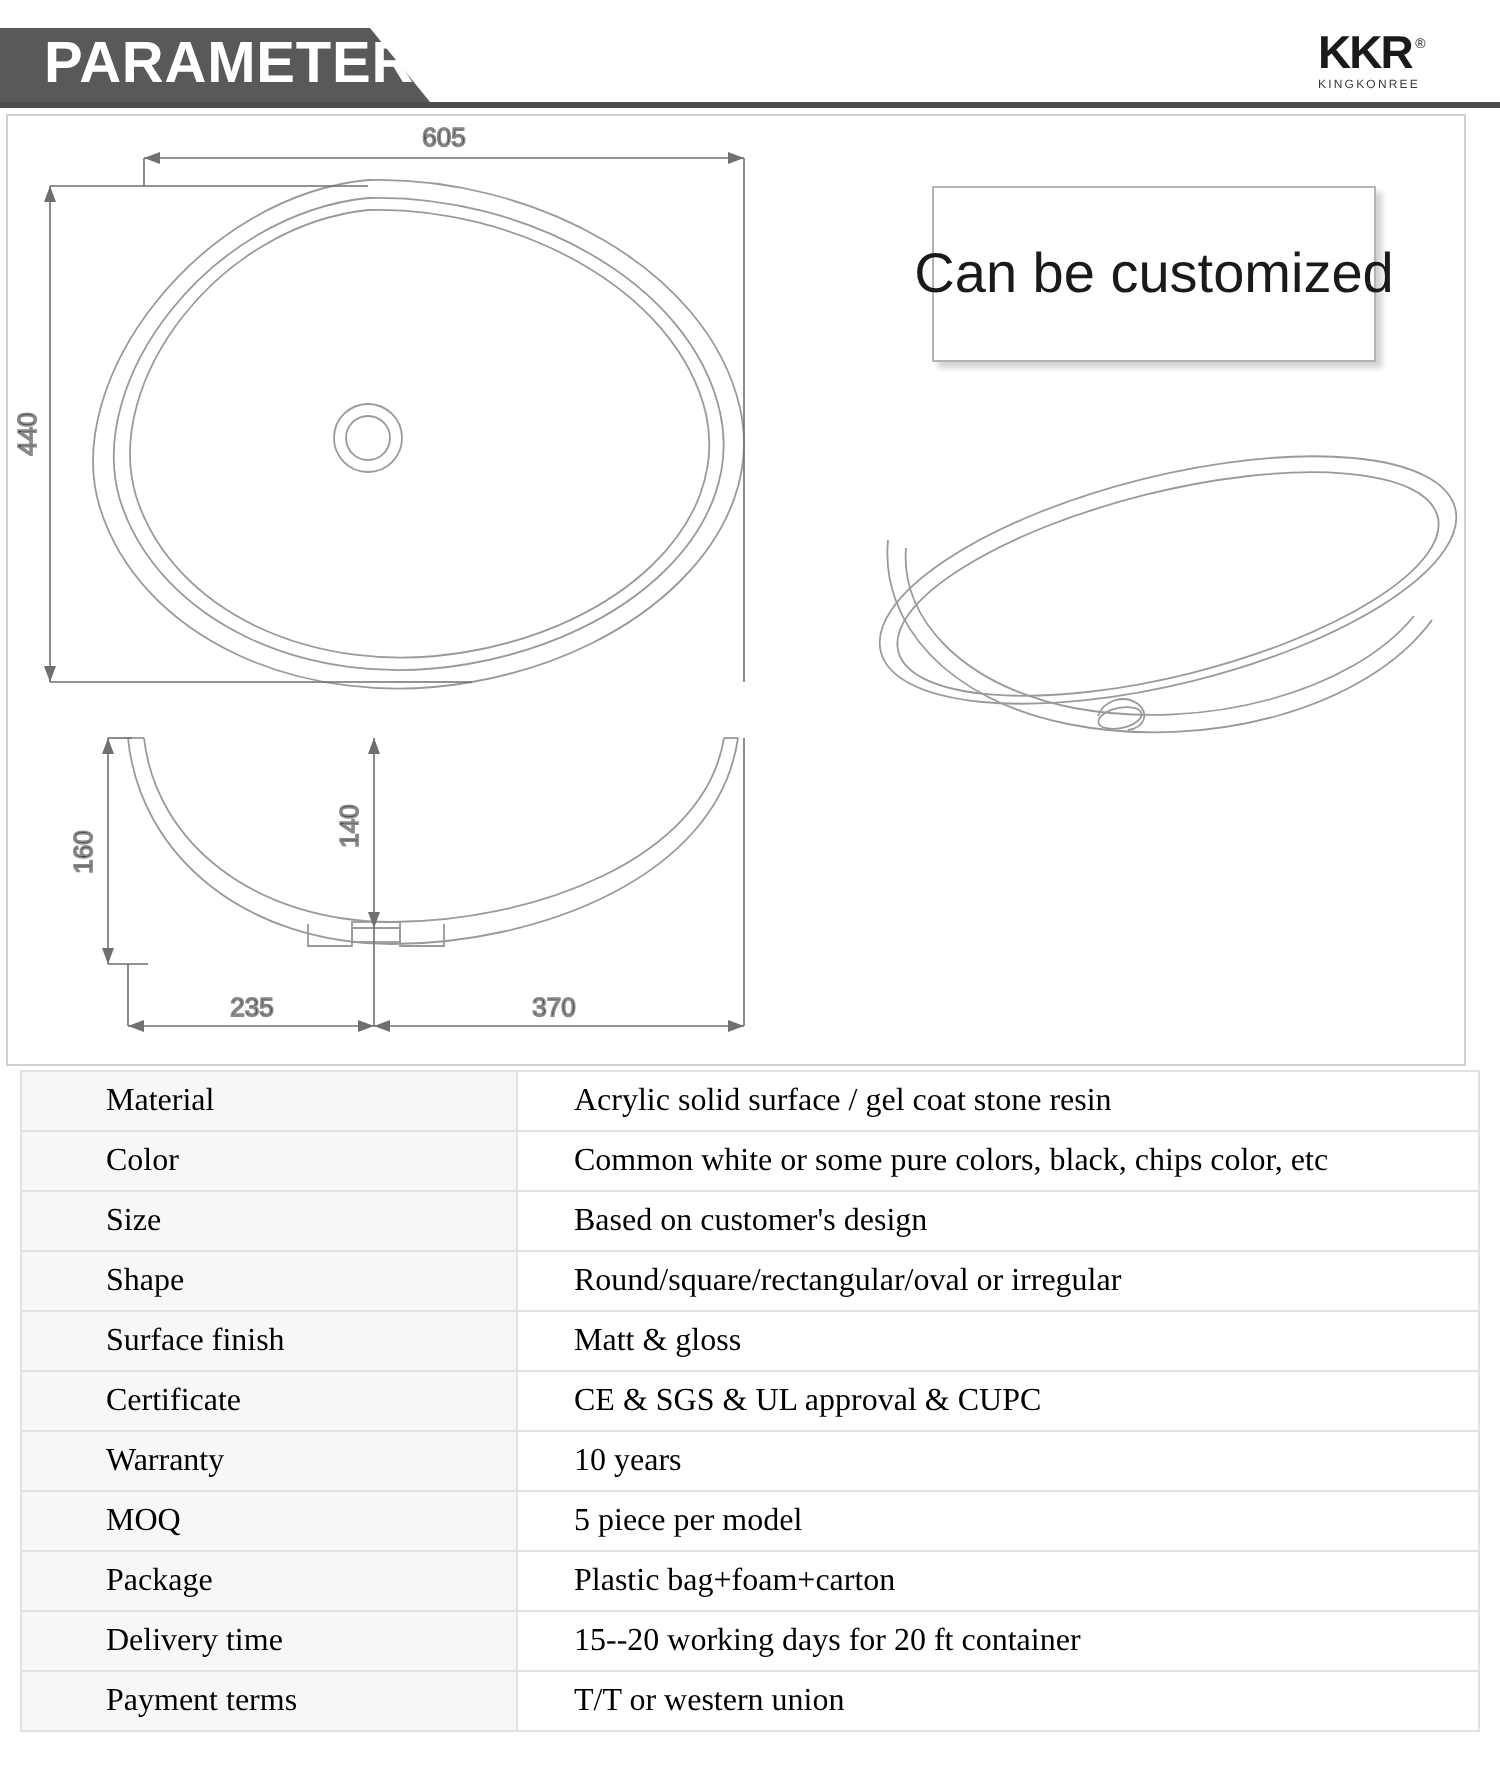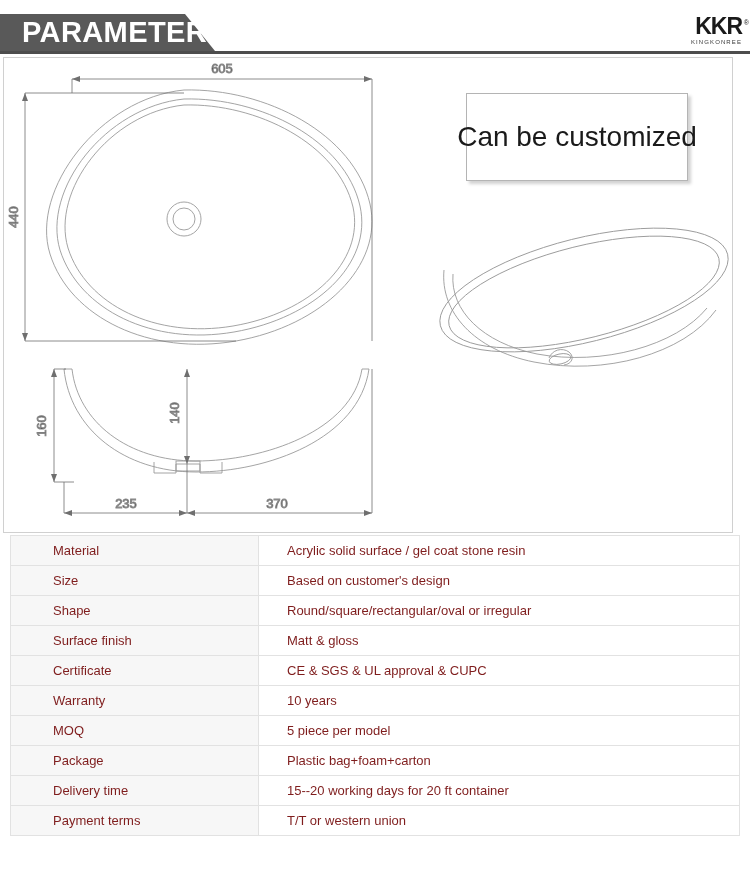--- a/index.html
+++ b/index.html
@@ -53,25 +53,25 @@
     font-weight: bold;
     letter-spacing: 0.4px;
     color: #ffffff;
     font-family: "Liberation Sans", sans-serif;
     white-space: nowrap;
   }
 
   
   .logo {
     position: absolute;
-    right: 8px;
+    right: 19px;
     top: 14px;
     width: 72px;
     height: 40px;
-    text-align: right;
+    text-align: left;
   }
   .logo-mark {
     font-family: "Liberation Sans", sans-serif;
     font-size: 23px;
     font-weight: bold;
     color: #1a1a1a;
     letter-spacing: -1px;
     line-height: 24px;
     position: relative;
     display: inline-block;
@@ -136,23 +136,23 @@
     top: 535px;
     width: 730px;
     border-collapse: collapse;
     table-layout: fixed;
   }
   .spec-table tr {
     height: 30px;
   }
   .spec-table td {
     border: 1px solid #e2e2e2;
-    font-size: 13px;
-    color: #7f1d1d;
-    font-family: Liberation Sans, sans-serif;
+    font-size: 16px;
+    color: #000000;
+    font-family: Liberation Serif, serif;
     padding: 0;
     vertical-align: middle;
   }
   .spec-label {
     width: 205px;
     background: #f7f7f7;
     padding-left: 42px !important;
     color: #333333;
   }
   .spec-value {
@@ -291,20 +291,24 @@
   <span class="callout-text">Can be customized</span>
 </div>
 
 <table class="spec-table">
   <tbody>
       <tr>
         <td class="spec-label">Material</td>
         <td class="spec-value">Acrylic solid surface / gel coat stone resin</td>
       </tr>
       <tr>
+        <td class="spec-label">Color</td>
+        <td class="spec-value">Common white or some pure colors, black, chips color, etc</td>
+      </tr>
+      <tr>
         <td class="spec-label">Size</td>
         <td class="spec-value">Based on customer's design</td>
       </tr>
       <tr>
         <td class="spec-label">Shape</td>
         <td class="spec-value">Round/square/rectangular/oval or irregular</td>
       </tr>
       <tr>
         <td class="spec-label">Surface finish</td>
         <td class="spec-value">Matt &amp; gloss</td>

